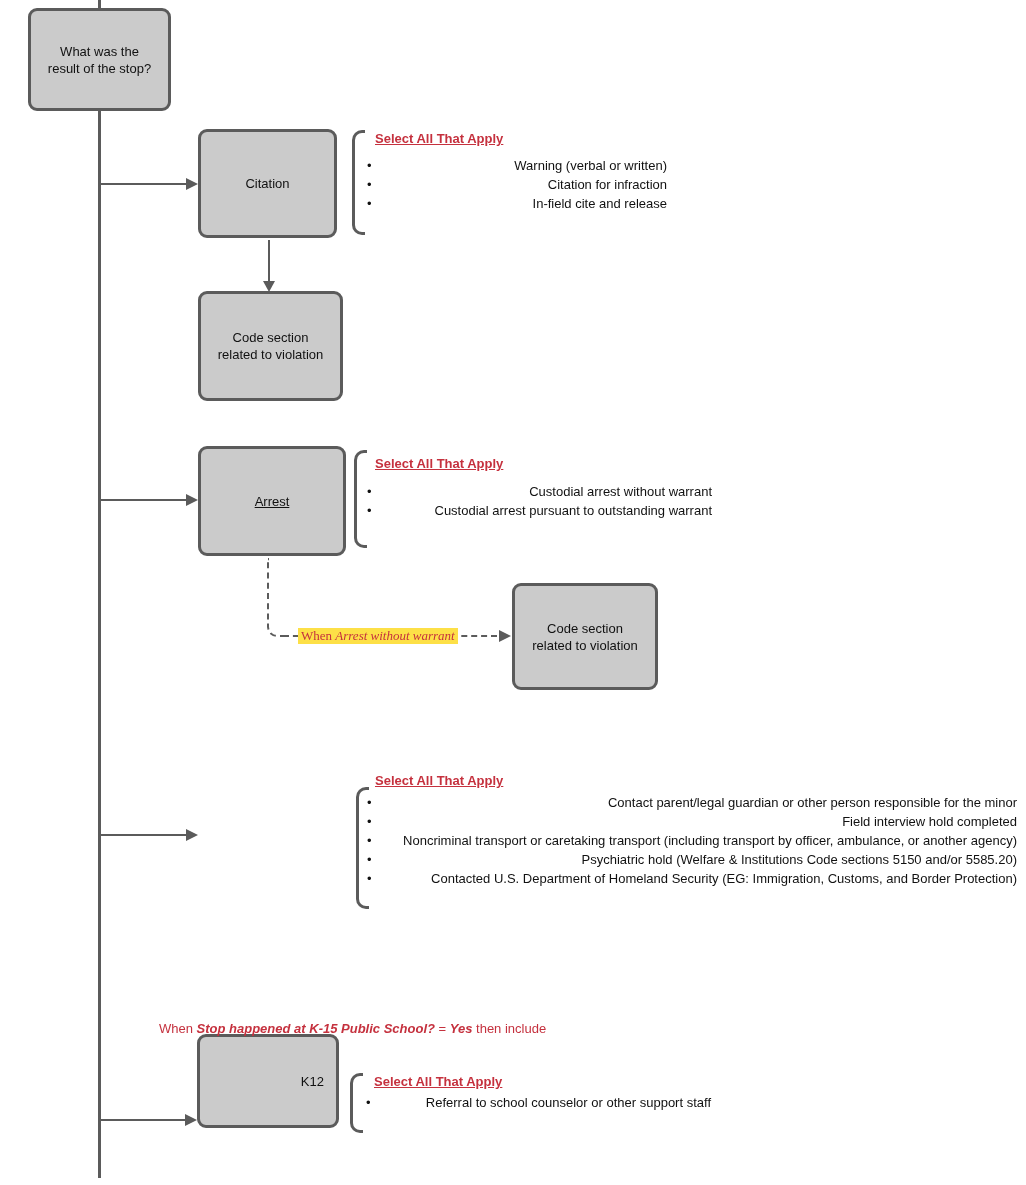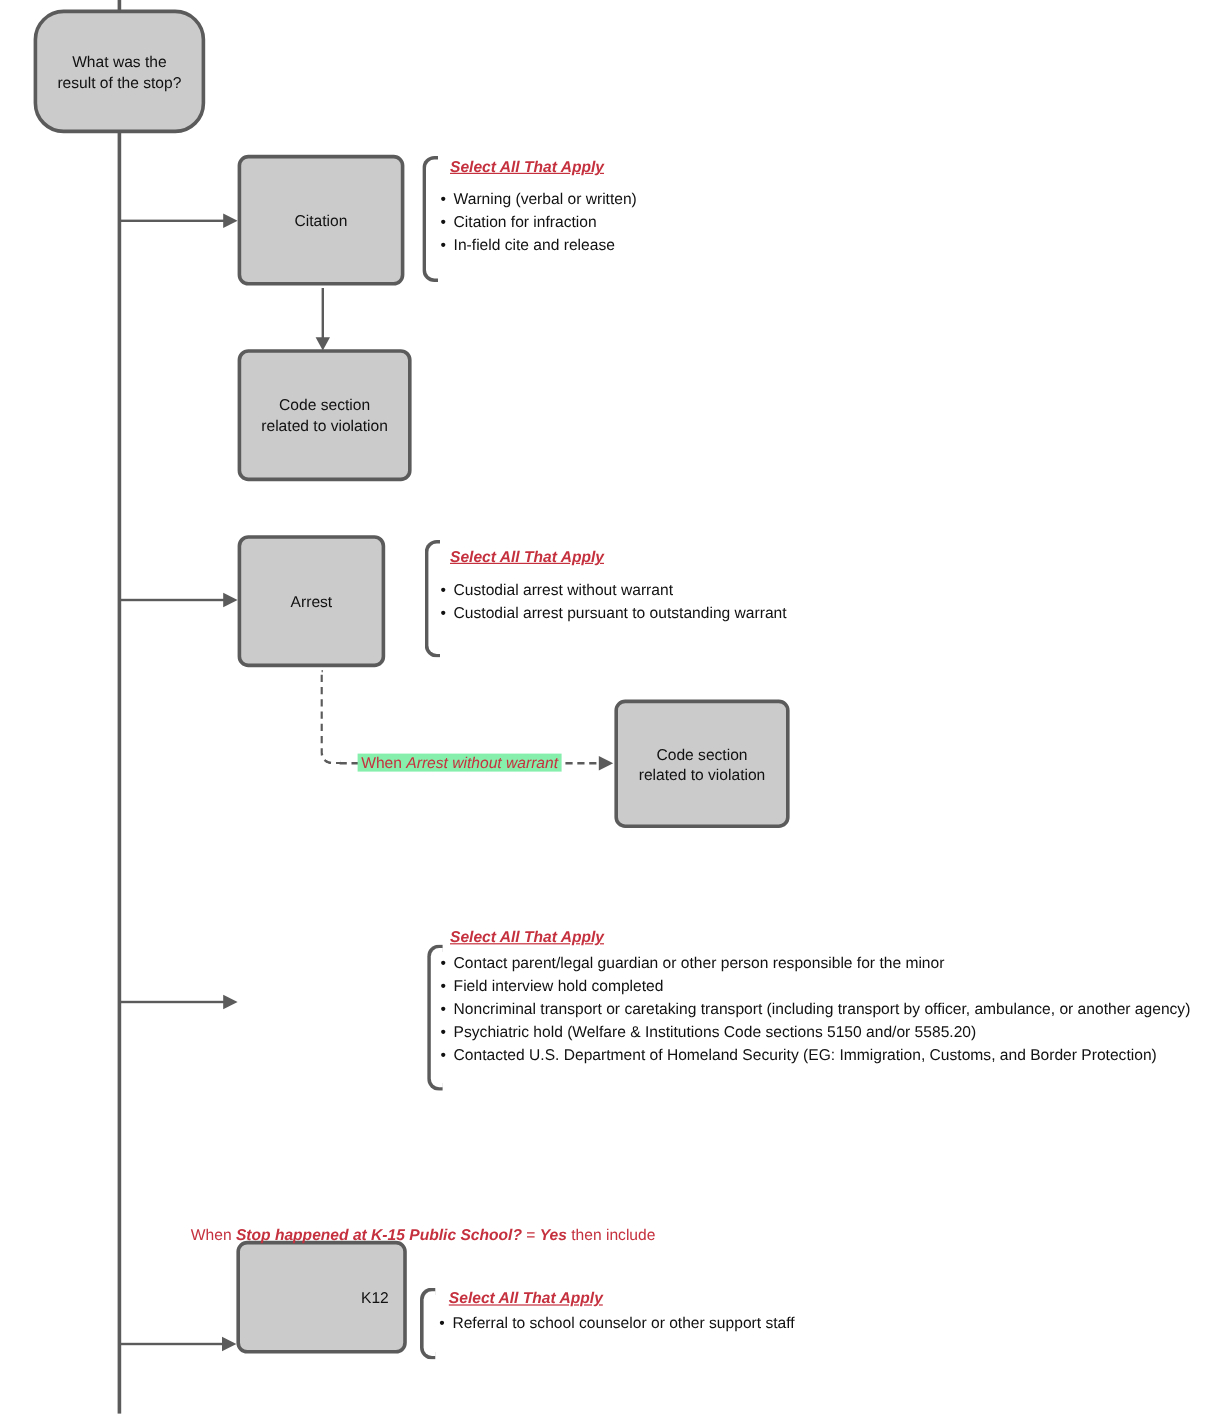--- a/index.html
+++ b/index.html
@@ -59,38 +59,37 @@
     width:13px;
     border:3px solid var(--stroke);
     border-right:none;
     border-radius:10px 0 0 10px;
     box-sizing:border-box;
   }
   
   .list{position:absolute;font-size:13px;line-height:19px;}
   .list-title{
     color:var(--red);
-    font-style:italic;
     font-weight:700;
     text-decoration:underline;
     margin-left:8px;
   }
-  .list-items{margin-top:var(--gap,8px);}
+  .list-items{margin-top:var(--gap,8px);text-align:right;}
   .li{position:relative;padding-left:11px;}
   .li::before{content:"\2022";position:absolute;left:0;top:0;}
   
   .note{
     position:absolute;
     color:var(--red);
     font-size:13px;
     white-space:nowrap;
   }
   .note .em{font-style:italic;}
   .note .bi{font-style:italic;font-weight:700;}
-  .note-online{background:#86efac;padding:0 3px;}
+  .note-online{background:#fde047;padding:0 3px;font-family:Liberation Serif, serif;}
 </style>
 </head>
 <body>
 
 <div class="canvas">
 
   <div class="vline" style="left:98px;top:0;height:9px;"></div>
   <div class="vline" style="left:98px;top:110px;height:1068px;"></div>
 
   <div class="hline" style="left:100px;top:183px;width:88px;"></div>
@@ -108,33 +107,33 @@
   <div class="vline-thin" style="left:268px;top:240px;height:42px;"></div>
   <div class="arrow-down" style="left:263px;top:281px;"></div>
 
   <div class="dashed-elbow" style="left:267px;top:558px;width:17px;height:79px;"></div>
   <div class="dashed-h" style="left:283px;top:635px;width:214px;"></div>
   <div class="arrow-right" style="left:499px;top:630px;"></div>
   <div class="note note-online" style="left:298px;top:628px;">
     <span>When </span><span class="em">Arrest without warrant</span>
   </div>
 
-  <div class="node" style="left:28px;top:8px;width:143px;height:103px;border-radius:25px;">
+  <div class="node" style="left:28px;top:8px;width:143px;height:103px;">
     <span>What was the result of the stop?</span>
   </div>
 
   <div class="node" style="left:198px;top:129px;width:139px;height:109px;">
     <span>Citation</span>
   </div>
 
   <div class="node" style="left:198px;top:291px;width:145px;height:110px;">
     <span>Code section related to violation</span>
   </div>
 
-  <div class="node" style="left:198px;top:446px;width:123px;height:110px;">
+  <div class="node" style="left:198px;top:446px;width:148px;height:110px;text-decoration:underline;">
     <span>Arrest</span>
   </div>
 
   <div class="node" style="left:512px;top:583px;width:146px;height:107px;">
     <span>Code section related to violation</span>
   </div>
 
 
   <div class="node" style="left:197px;top:1034px;width:142px;height:94px;justify-content:flex-end;">
     <span>K12</span>

